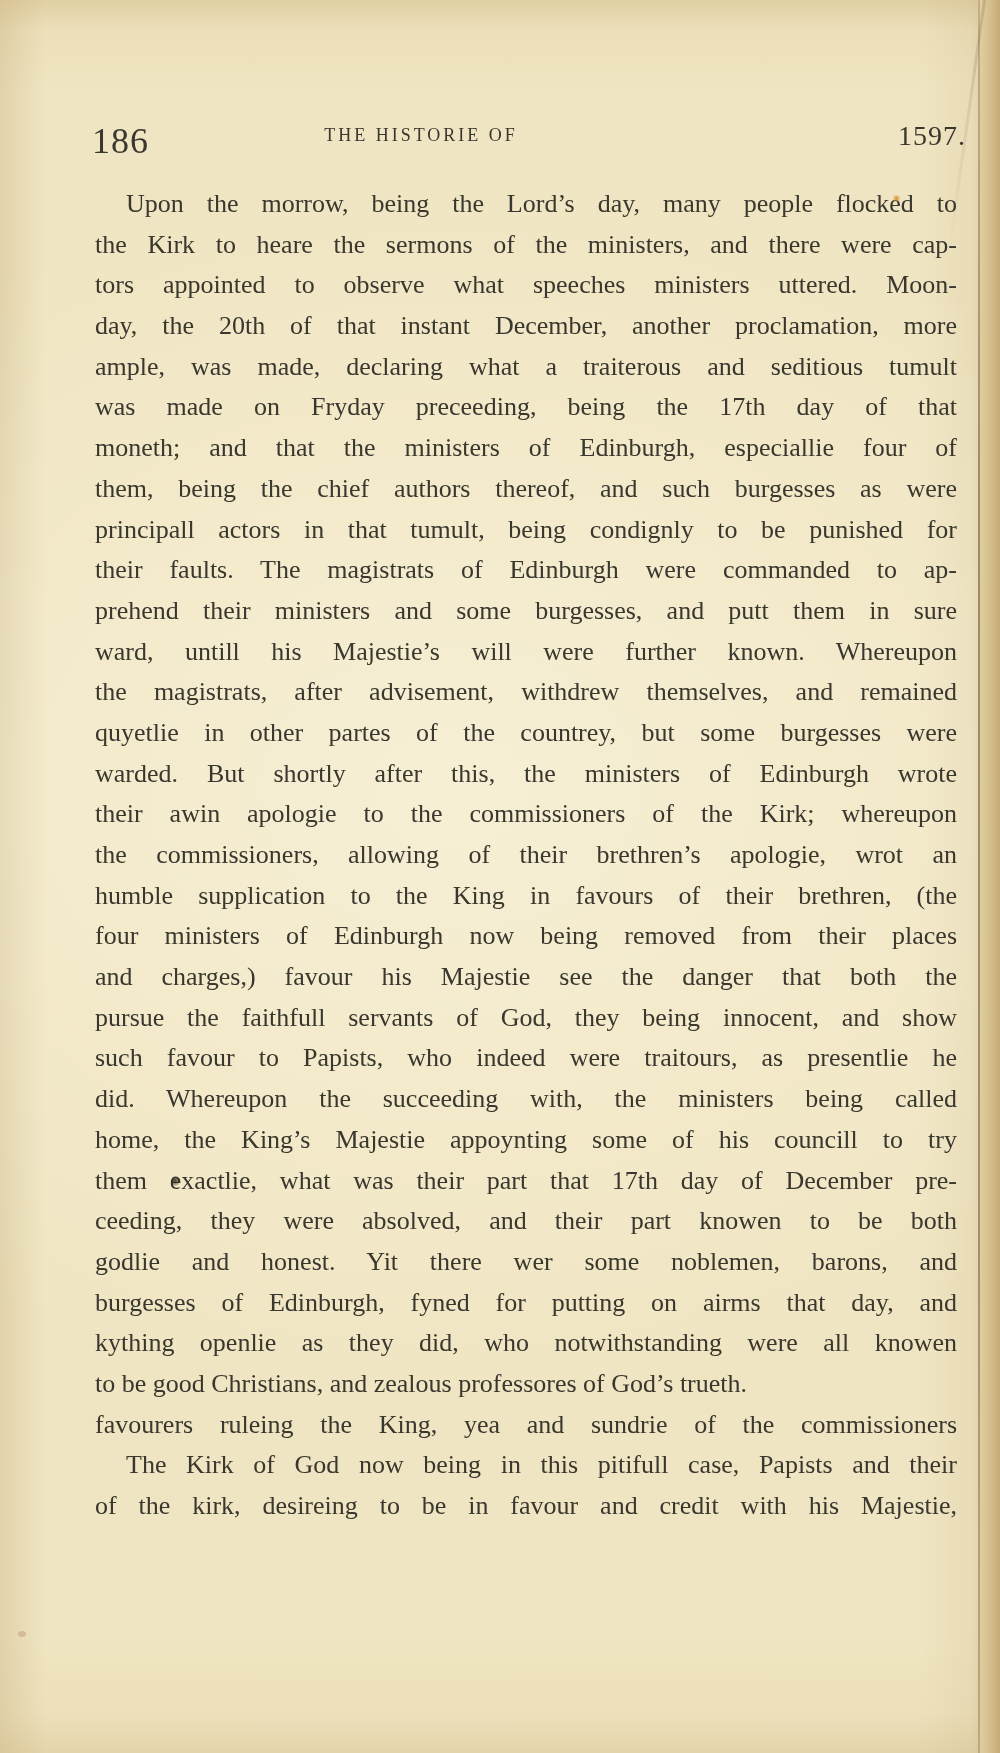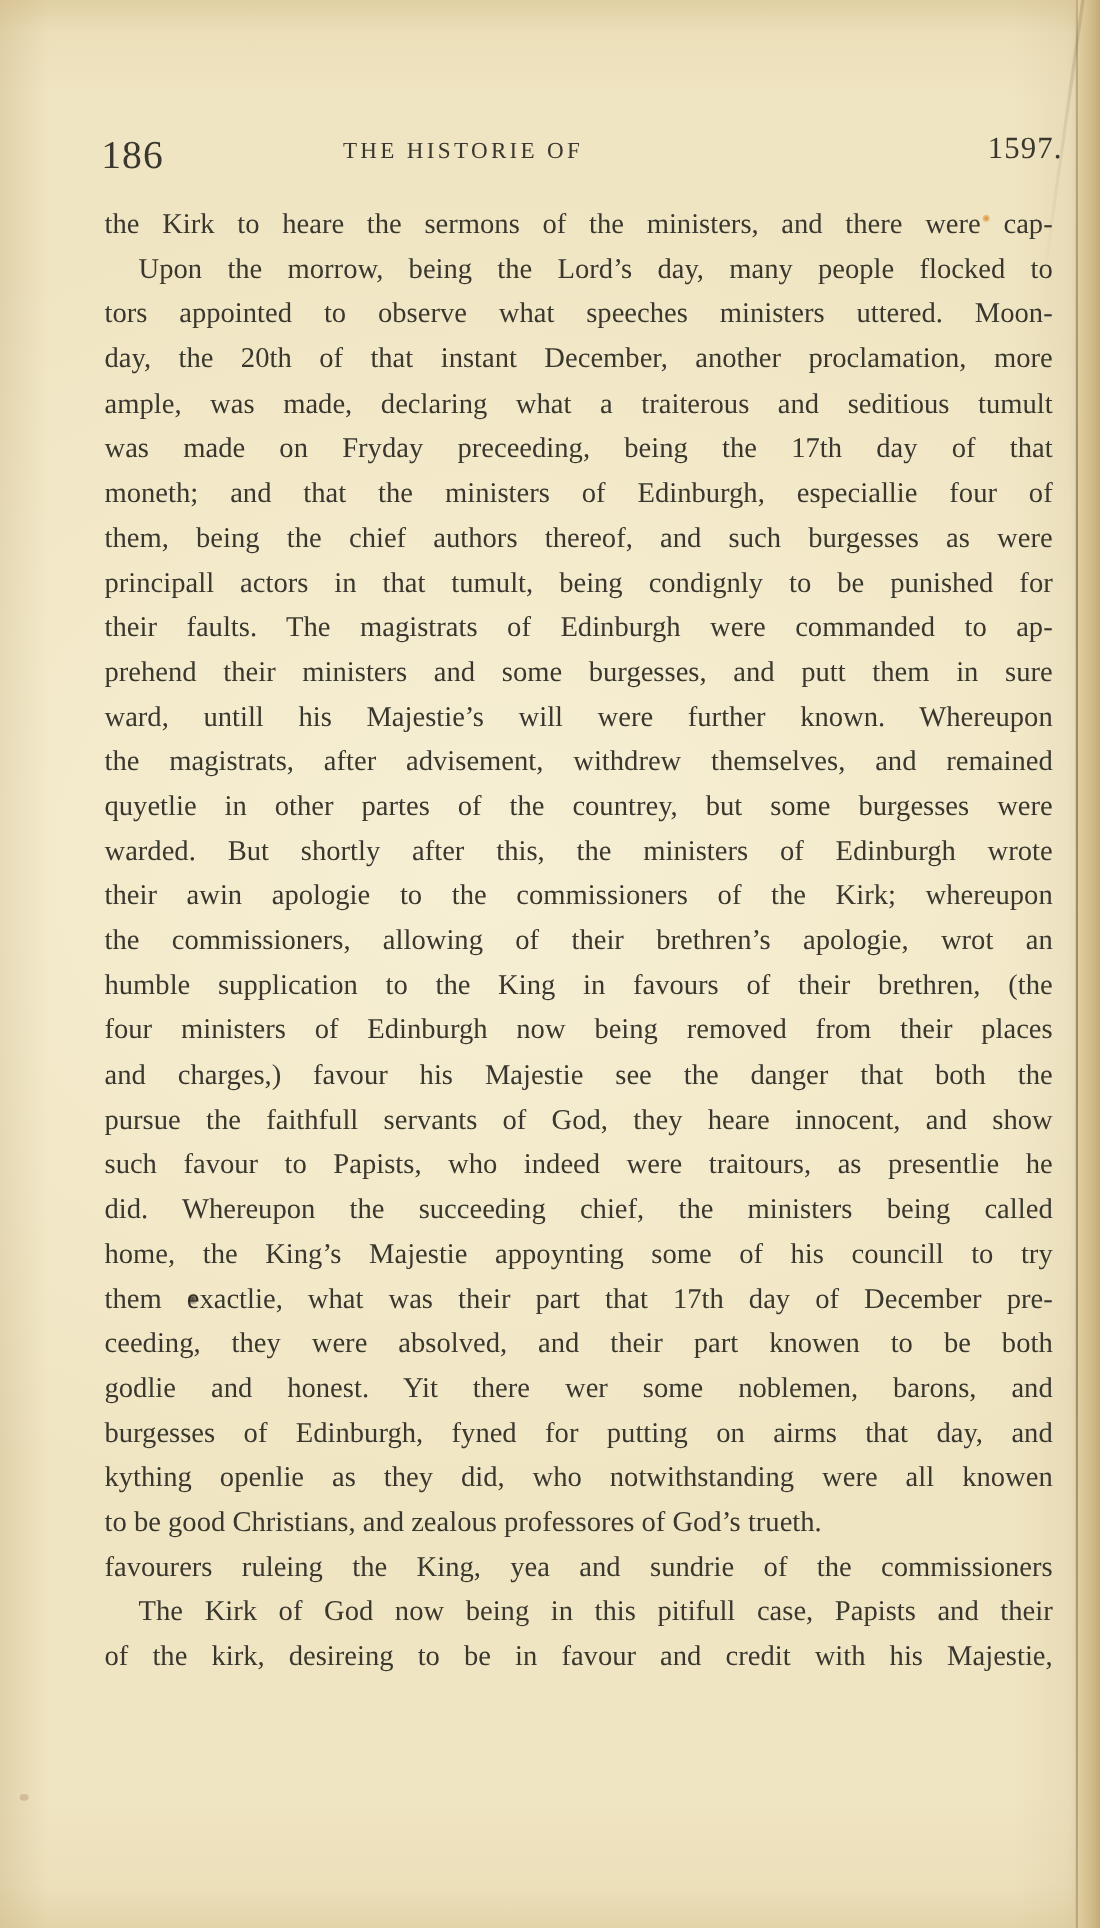--- a/index.html
+++ b/index.html
@@ -34,21 +34,21 @@
   }
   .header{
     position:absolute;top:118px;left:0;width:1000px;height:42px;
   }
   .page-number{
     position:absolute;left:92px;top:2px;
     font-size:36px;letter-spacing:1px;
   }
   .running-title{
     position:absolute;left:0;top:7px;width:892px;
-    text-align:center;font-size:21px;letter-spacing:3px;
+    text-align:center;font-size:18px;letter-spacing:3px;
     text-indent:60px; 
   }
   .running-title span{display:inline-block;transform:translateX(-85px);}
   .year{
     position:absolute;right:34px;top:2px;
     font-size:28px;letter-spacing:1px;
   }
   .body-text{
     position:absolute;top:184px;left:95px;width:862px;
     font-size:26px;line-height:40.7px;
@@ -86,43 +86,43 @@
   <div class="edge-line"></div>
   <div class="corner-crease"></div>
 
   <div class="header">
     <div class="page-number">186</div>
     <div class="running-title"><span>THE HISTORIE OF</span></div>
     <div class="year">1597.</div>
   </div>
 
   <div class="body-text">
+      <div class="text-line indent">Upon the morrow, being the Lord’s day, many people flocked to</div>
       <div class="text-line">the Kirk to heare the sermons of the ministers, and there were cap-</div>
-      <div class="text-line indent">Upon the morrow, being the Lord’s day, many people flocked to</div>
       <div class="text-line">tors appointed to observe what speeches ministers uttered.  Moon-</div>
       <div class="text-line">day, the 20th of that instant December, another proclamation, more</div>
       <div class="text-line">ample, was made, declaring what a traiterous and seditious tumult</div>
       <div class="text-line">was made on Fryday preceeding, being the 17th day of that</div>
       <div class="text-line">moneth; and that the ministers of Edinburgh, especiallie four of</div>
       <div class="text-line">them, being the chief authors thereof, and such burgesses as were</div>
       <div class="text-line">principall actors in that tumult, being condignly to be punished for</div>
       <div class="text-line">their faults.  The magistrats of Edinburgh were commanded to ap-</div>
       <div class="text-line">prehend their ministers and some burgesses, and putt them in sure</div>
       <div class="text-line">ward, untill his Majestie’s will were further known.  Whereupon</div>
       <div class="text-line">the magistrats, after advisement, withdrew themselves, and remained</div>
       <div class="text-line">quyetlie in other partes of the countrey, but some burgesses were</div>
       <div class="text-line">warded.  But shortly after this, the ministers of Edinburgh wrote</div>
       <div class="text-line">their awin apologie to the commissioners of the Kirk; whereupon</div>
       <div class="text-line">the commissioners, allowing of their brethren’s apologie, wrot an</div>
       <div class="text-line">humble supplication to the King in favours of their brethren, (the</div>
       <div class="text-line">four ministers of Edinburgh now being removed from their places</div>
       <div class="text-line">and charges,) favour his Majestie see the danger that both the</div>
-      <div class="text-line">pursue the faithfull servants of God, they heare innocent, and show</div>
+      <div class="text-line">pursue the faithfull servants of God, they being innocent, and show</div>
       <div class="text-line">such favour to Papists, who indeed were traitours, as presentlie he</div>
-      <div class="text-line">did.  Whereupon the succeeding chief, the ministers being called</div>
+      <div class="text-line">did.  Whereupon the succeeding with, the ministers being called</div>
       <div class="text-line">home, the King’s Majestie appoynting some of his councill to try</div>
       <div class="text-line">them exactlie, what was their part that 17th day of December pre-</div>
       <div class="text-line">ceeding, they were absolved, and their part knowen to be both</div>
       <div class="text-line">godlie and honest.  Yit there wer some noblemen, barons, and</div>
       <div class="text-line">burgesses of Edinburgh, fyned for putting on airms that day, and</div>
       <div class="text-line">kything openlie as they did, who notwithstanding were all knowen</div>
       <div class="text-line ragged">to be good Christians, and zealous professores of God’s trueth.</div>
       <div class="text-line">favourers ruleing the King, yea and sundrie of the commissioners</div>
       <div class="text-line indent">The Kirk of God now being in this pitifull case, Papists and their</div>
       <div class="text-line">of the kirk, desireing to be in favour and credit with his Majestie,</div>

